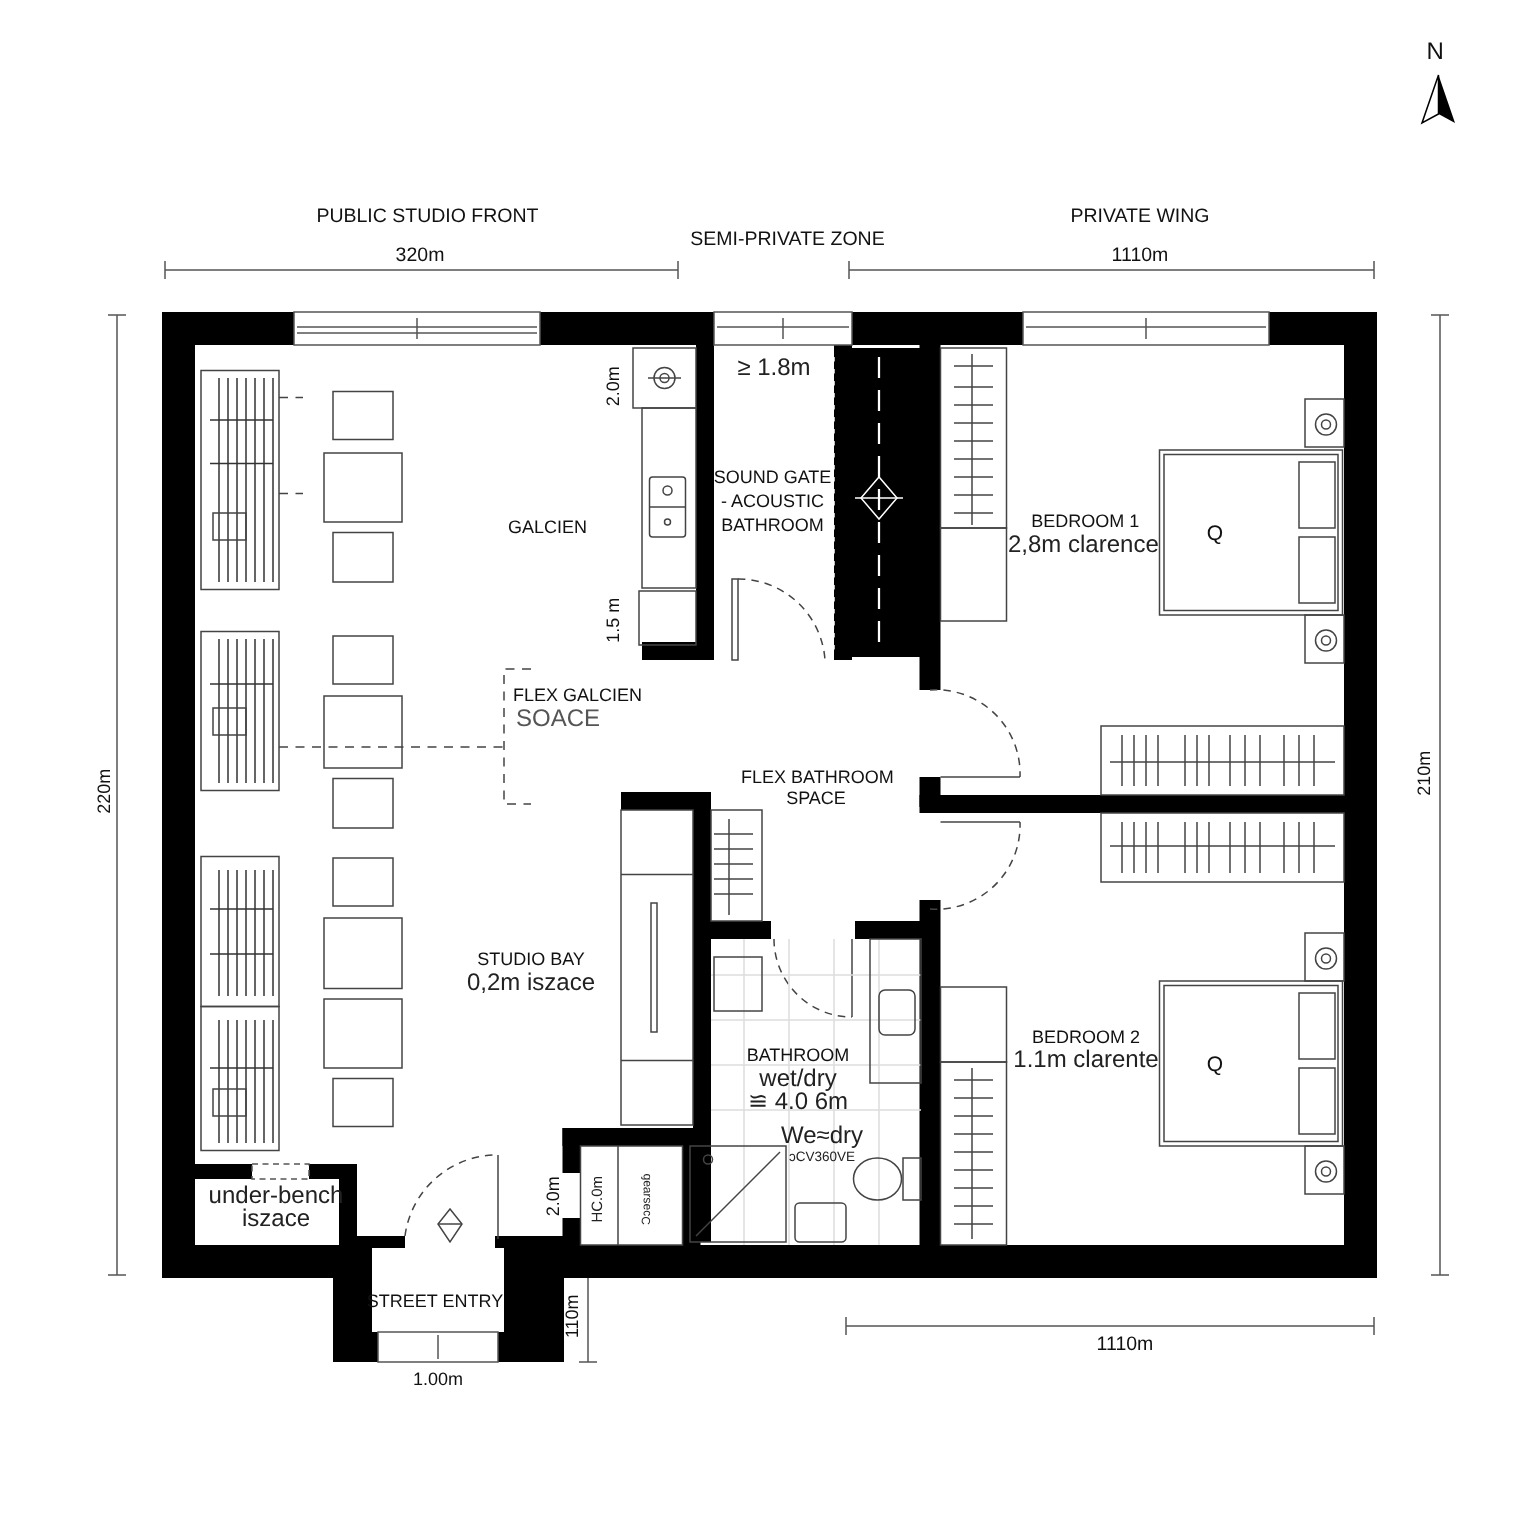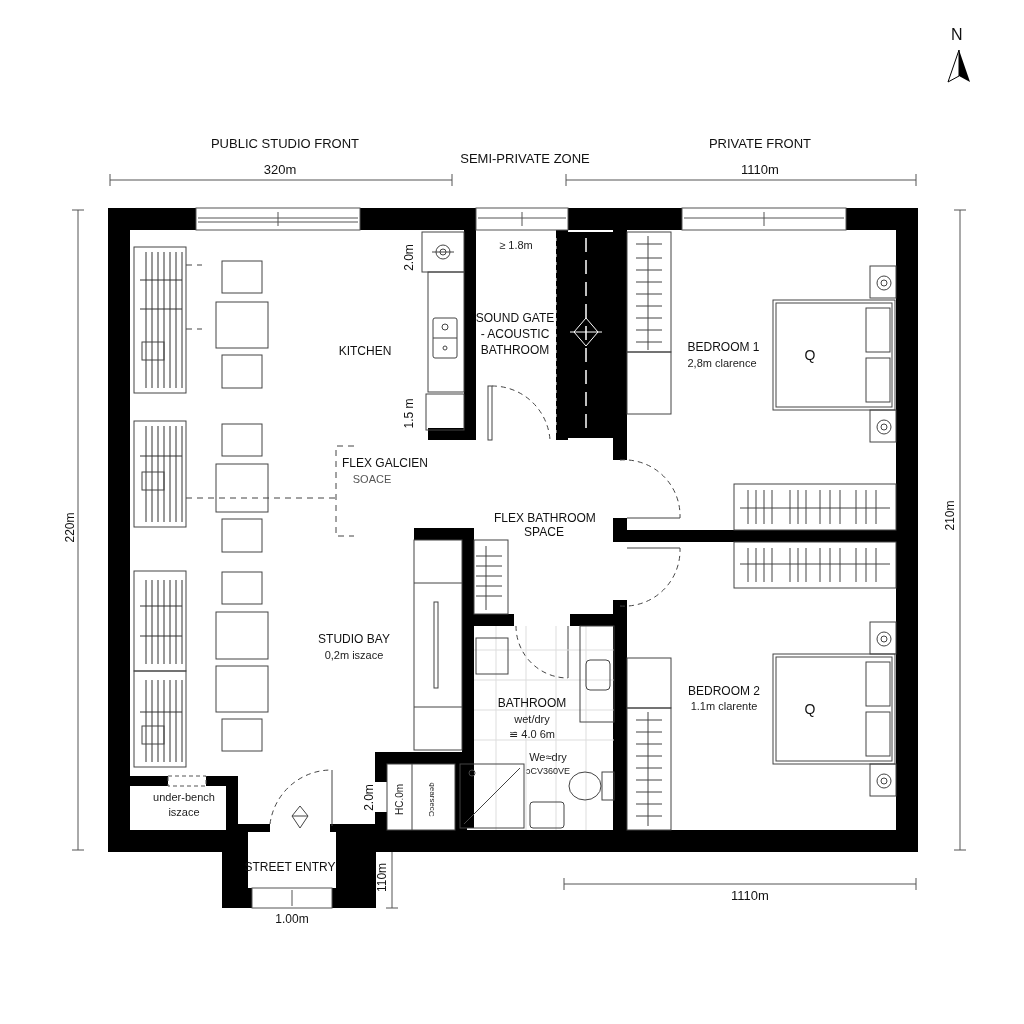--- a/index.html
+++ b/index.html
@@ -1,20 +1,20 @@
 <!DOCTYPE html>
 <html><head>
 <meta charset="utf-8">
 <style>
   html, body { margin:0; padding:0; background:#ffffff; }
   body { width:1024px; height:1024px; position:relative; overflow:hidden;
          font-family:"Liberation Sans", "DejaVu Sans", sans-serif; color:#111; }
   .plan { position:absolute; left:0; top:0; width:1024px; height:1024px; }
   .lbl { position:absolute; font-size:12px; color:#111; white-space:nowrap; text-align:center; line-height:15px; }
-  .lbl.sub { font-size:11px; color:#222; }
+  .lbl.sub { font-size:16px; color:#222; }
   .lbl.hdr { font-size:13px; }
   .rot { transform:rotate(-90deg); transform-origin:center center; }
   .north { position:absolute; left:944px; top:26px; width:30px; height:60px; }
   .north span { position:absolute; left:7px; top:0; font-size:16px; }
 </style>
 </head>
 <body>
 
 <div class="plan">
 <svg width="1024" height="1024" viewBox="0 0 1024 1024" xmlns="http://www.w3.org/2000/svg">
@@ -229,36 +229,36 @@
   <svg width="30" height="40" style="position:absolute;left:0;top:22px">
         <path d="M15 2 L4 34 L15 28 Z" fill="#fff" stroke="#000"></path>
         <path d="M15 2 L26 34 L15 28 Z" fill="#000"></path>
       </svg>
 </div>
 
 
 <div class="lbl hdr" style="left:200px;top:136px;width:170px">PUBLIC STUDIO FRONT</div>
 <div class="lbl hdr" style="left:240px;top:162px;width:80px">320m</div>
 <div class="lbl hdr" style="left:450px;top:151px;width:150px">SEMI-PRIVATE ZONE</div>
-<div class="lbl hdr" style="left:700px;top:136px;width:120px">PRIVATE FRONT</div>
+<div class="lbl hdr" style="left:700px;top:136px;width:120px">PRIVATE WING</div>
 <div class="lbl hdr" style="left:720px;top:162px;width:80px">1110m</div>
 
 
 <div class="lbl rot" style="left:40px;top:520px;width:60px">220m</div>
 <div class="lbl rot" style="left:920px;top:508px;width:60px">210m</div>
 <div class="lbl hdr" style="left:700px;top:888px;width:100px">1110m</div>
 <div class="lbl" style="left:262px;top:912px;width:60px">1.00m</div>
 <div class="lbl rot" style="left:352px;top:870px;width:60px">110m</div>
 <div class="lbl rot" style="left:384px;top:250px;width:50px">2.0m</div>
 <div class="lbl rot" style="left:384px;top:406px;width:50px">1.5 m</div>
 <div class="lbl sub" style="left:486px;top:238px;width:60px">≥ 1.8m</div>
 <div class="lbl rot" style="left:344px;top:790px;width:50px">2.0m</div>
 
 
-<div class="lbl" style="left:320px;top:344px;width:90px">KITCHEN</div>
+<div class="lbl" style="left:320px;top:344px;width:90px">GALCIEN</div>
 
 <div class="lbl" style="left:470px;top:311px;width:90px">SOUND GATE</div>
 <div class="lbl" style="left:470px;top:327px;width:90px">- ACOUSTIC</div>
 <div class="lbl" style="left:470px;top:343px;width:90px">BATHROOM</div>
 
 <div class="lbl" style="left:340px;top:456px;width:90px">FLEX GALCIEN</div>
 <div class="lbl sub" style="left:340px;top:472px;width:64px;color:#555">SOACE</div>
 
 <div class="lbl" style="left:494px;top:511px;width:100px">FLEX BATHROOM</div>
 <div class="lbl" style="left:494px;top:525px;width:100px">SPACE</div>

